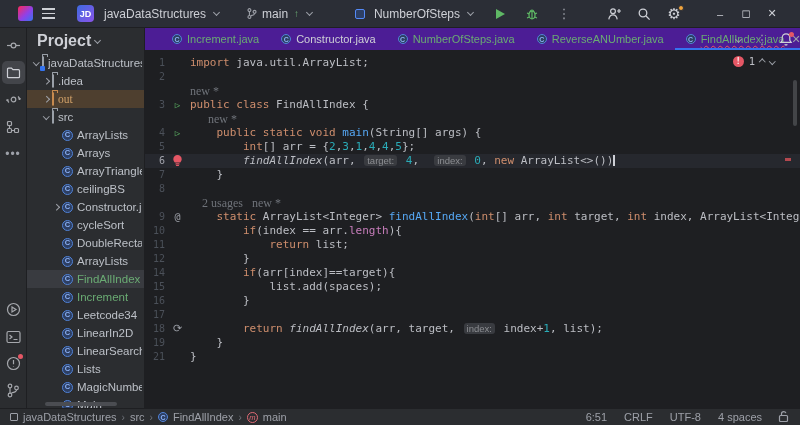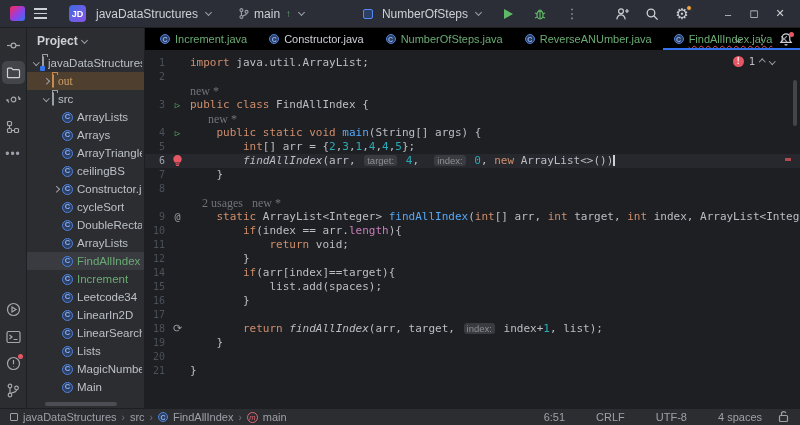--- a/index.html
+++ b/index.html
@@ -2,21 +2,21 @@
 <html><head>
 <meta charset="utf-8">
 <style>
   * { margin:0; padding:0; box-sizing:border-box; }
   html,body { width:800px; height:425px; overflow:hidden; background:#1e1f22;
     font-family:"Liberation Sans", sans-serif; -webkit-font-smoothing:antialiased; }
   .app { width:800px; height:425px; display:flex; flex-direction:column; background:#1e1f22; }
 
   
   .hdr { height:28px; flex:0 0 28px; background:#2b2e36; border-bottom:1px solid #1e1f22;
-    display:flex; align-items:center; padding:0 8px; color:#ced0d6; font-size:12px; }
+    display:flex; align-items:center; padding:0 16px; color:#ced0d6; font-size:12px; }
   .logo { width:15px; height:15px; border-radius:3px; margin:0 6px 0 2px;
     background:linear-gradient(135deg,#fe2857 0%,#8f41e9 55%,#3574f0 100%); }
   .burger { width:22px; height:20px; display:flex; flex-direction:column; justify-content:center; gap:3px; margin-right:10px; cursor:pointer; }
   .burger i { display:block; height:1.4px; background:#ced0d6; width:13px; margin-left:3px; }
   .proj-badge { width:17px; height:17px; border-radius:4px; background:linear-gradient(135deg,#3e6be0,#8a53e8);
     color:#fff; font-size:9px; font-weight:700; display:flex; align-items:center; justify-content:center; margin-right:6px; }
   .hgroup { display:flex; align-items:center; gap:4px; padding:3px 6px; border-radius:4px; cursor:pointer; }
   .chev { display:inline-block; width:5px; height:5px; border-right:1.4px solid #9da0a8;
     border-bottom:1.4px solid #9da0a8; transform:rotate(45deg); margin:-2px 1px 0 4px; }
   .branch-wrap { margin-left:14px; }
@@ -41,21 +41,21 @@
   .sbtn { width:23px; height:23px; display:flex; align-items:center; justify-content:center; border-radius:5px; cursor:pointer; position:relative; }
   .sbtn.active { background:#43454a; }
   .sbtn svg { display:block; }
   .stripe .spacer { flex:1; }
   .red-dot { position:absolute; top:2px; right:2px; width:5px; height:5px; border-radius:50%; background:#e55765; }
   .dots { color:#9da0a8; font-size:12px; letter-spacing:1px; }
 
   
   .panel { width:118px; flex:0 0 118px; background:#2b2d30; border-right:1px solid #1e1f22;
     position:relative; overflow:hidden; color:#bcc0c7; }
-  .panel-hdr { height:26px; display:flex; align-items:center; padding:0 4px 0 10px; font-size:12px; font-weight:700; color:#ced0d6; }
+  .panel-hdr { height:26px; display:flex; align-items:center; padding:0 4px 0 10px; font-size:16px; font-weight:700; color:#ced0d6; }
   .tree { font-size:11.5px; }
   .trow { height:18px; display:flex; align-items:center; white-space:nowrap; cursor:pointer; padding-right:2px; }
   .trow.sel { background:#393b40; }
   .trow.excl { background:#41362а; }
   .trow.excl { background:rgba(170,110,45,.28); }
   .tchev { width:11px; flex:0 0 11px; display:flex; align-items:center; justify-content:center; }
   .tchev i { display:block; width:4.5px; height:4.5px; border-right:1.2px solid #9da0a8; border-bottom:1.2px solid #9da0a8; }
   .tchev.open i { transform:rotate(45deg); margin-top:-2px; }
   .tchev.closed i { transform:rotate(-45deg); }
   .ticon { margin-right:4px; flex:0 0 auto; }
@@ -68,21 +68,21 @@
     font-size:7.5px; font-weight:700; display:flex; align-items:center; justify-content:center; line-height:1; }
   .tlabel { overflow:hidden; text-overflow:clip; }
   .tlabel.green { color:#6aab73; }
   .tlabel.orange { color:#d0a068;font-family:Liberation Serif, serif; }
   .wavy { text-decoration:underline; text-decoration-style:wavy; text-decoration-color:#e55765;
     text-decoration-thickness:1px; text-underline-offset:2px; }
   .hscroll { position:absolute; bottom:2px; left:18px; width:72px; height:4px; border-radius:2px; background:#4b4d52; }
 
   
   .editor { flex:1; display:flex; flex-direction:column; position:relative; background:#1e1f22; min-width:0; }
-  .tabbar { height:22px; flex:0 0 22px; display:flex; align-items:stretch; background:#000000; position:relative; padding-left:4px; }
+  .tabbar { height:22px; flex:0 0 22px; display:flex; align-items:stretch; background:#4c1d95; position:relative; padding-left:16px; }
   .tab { display:flex; align-items:center; gap:5px; padding:0 11px; font-size:11px; color:#ced0d6; cursor:pointer; position:relative; }
   .tab .cicon { width:10px; height:10px; font-size:7px; }
   .tab.active::after { content:''; position:absolute; left:0; right:0; bottom:0; height:2.5px; background:#3574f0; }
   .tab-label.green { color:#6aab73; }
   .tab-close { color:#9da0a8; font-size:11px; margin-left:2px; }
   .tab-ctls { position:absolute; right:4px; top:0; height:22px; display:flex; align-items:center; gap:4px; }
   .tctl { width:20px; height:18px; display:flex; align-items:center; justify-content:center; border-radius:4px; cursor:pointer; position:relative; }
 
   .code-wrap { flex:1; position:relative; overflow:hidden; font-family:"DejaVu Sans Mono", monospace; font-size:11px; padding-top:6px; }
   .crow { height:14px; line-height:14px; display:flex; white-space:pre; }
@@ -110,21 +110,21 @@
   
   .status { height:17px; flex:0 0 17px; background:#2b2d30; border-top:1px solid #1e1f22;
     display:flex; align-items:center; font-size:11px; color:#9da0a8; padding:0 10px; }
   .bc { display:flex; align-items:center; gap:5px; }
   .bc-sep { color:#6f737a; font-size:10px; }
   .bc-item { cursor:pointer; }
   .bc-proj-icon { width:8px; height:8px; border:1.2px solid #9da0a8; border-radius:1px; }
   .bc .cicon { width:10px; height:10px; font-size:7px; }
   .micon { width:11px; height:11px; border-radius:50%; border:1px solid #e06a75; color:#e06a75;
     font-size:7.5px; font-style:italic; display:flex; align-items:center; justify-content:center; }
-  .stat-right { margin-left:auto; display:flex; align-items:flex-end; gap:31px; }
+  .stat-right { margin-left:auto; display:flex; align-items:flex-end; gap:17px; }
   .stat-item { cursor:pointer; }
 </style>
 </head>
 <body>
 
 <div class="app">
 
   <header class="hdr">
     <div class="logo"></div>
     <div class="burger">
@@ -283,20 +283,27 @@
         <span>Project</span>
         <span class="chev"></span>
       </div>
       <div class="tree" id="tree">
           <div class="trow" style="padding-left: 4px;">
             <span class="tchev open">
               <i></i>
             </span>
             <span class="ticon"><span class="folder root"></span></span>
             <span class="tlabel wavy">javaDataStructures</span>
+          </div>
+          <div class="trow" style="padding-left: 14px;">
+            <span class="tchev closed">
+              <i></i>
+            </span>
+            <span class="ticon"><span class="folder"></span></span>
+            <span class="tlabel">.idea</span>
           </div>
           <div class="trow excl" style="padding-left: 14px;">
             <span class="tchev closed">
               <i></i>
             </span>
             <span class="ticon"><span class="folder orange"></span></span>
             <span class="tlabel orange">out</span>
           </div>
           <div class="trow" style="padding-left: 14px;">
             <span class="tchev open">
@@ -479,29 +486,28 @@
             <div class="crow current"><span class="lnum">6</span><span class="gut"><svg width="9" height="12" viewBox="0 0 9 12">
                   <path d="M4.5 0a4.2 4.2 0 0 1 4.2 4.2c0 1.6-1.1 2.4-1.5 3.3H1.8C1.4 6.6.3 5.8.3 4.2A4.2 4.2 0 0 1 4.5 0z" fill="#e55765"></path>
                   <rect x="2.4" y="8.3" width="4.2" height="1.2" rx=".6" fill="#e55765"></rect>
                   <rect x="2.9" y="10" width="3.2" height="1.1" rx=".55" fill="#e55765"></rect>
                 </svg></span><span class="codeln"><span class="s-pl">        </span><span class="s-call">findAllIndex</span><span class="s-pl">(arr, </span><span class="s-hint">target:</span><span class="s-pl"> </span><span class="s-num">4</span><span class="s-pl">,  </span><span class="s-hint">index:</span><span class="s-pl"> </span><span class="s-num">0</span><span class="s-pl">, </span><span class="s-kw">new</span><span class="s-pl"> ArrayList&lt;&gt;())</span><span class="cursor"></span></span></div>
             <div class="crow"><span class="lnum">7</span><span class="gut"></span><span class="codeln"><span class="s-pl">    }</span></span></div>
             <div class="crow"><span class="lnum">8</span><span class="gut"></span><span class="codeln"></span></div>
             <div class="crow"><span class="lnum"></span><span class="gut"></span><span class="codeln"><span class="s-vision">    2 usages   new *</span></span></div>
             <div class="crow"><span class="lnum">9</span><span class="gut g-at">@</span><span class="codeln"><span class="s-pl">    </span><span class="s-kw">static</span><span class="s-pl"> ArrayList&lt;Integer&gt; </span><span class="s-mth">findAllIndex</span><span class="s-pl">(</span><span class="s-kw">int</span><span class="s-pl">[] arr, </span><span class="s-kw">int</span><span class="s-pl"> target, </span><span class="s-kw">int</span><span class="s-pl"> index, ArrayList&lt;Integer&gt; list) {</span></span></div>
             <div class="crow"><span class="lnum">10</span><span class="gut"></span><span class="codeln"><span class="s-pl">        </span><span class="s-kw">if</span><span class="s-pl">(index == arr.</span><span class="s-fld">length</span><span class="s-pl">){</span></span></div>
-            <div class="crow"><span class="lnum">11</span><span class="gut"></span><span class="codeln"><span class="s-pl">            </span><span class="s-kw">return</span><span class="s-pl"> void;</span></span></div>
+            <div class="crow"><span class="lnum">11</span><span class="gut"></span><span class="codeln"><span class="s-pl">            </span><span class="s-kw">return</span><span class="s-pl"> list;</span></span></div>
             <div class="crow"><span class="lnum">12</span><span class="gut"></span><span class="codeln"><span class="s-pl">        }</span></span></div>
             <div class="crow"><span class="lnum">14</span><span class="gut"></span><span class="codeln"><span class="s-pl">        </span><span class="s-kw">if</span><span class="s-pl">(arr[index]==target){</span></span></div>
             <div class="crow"><span class="lnum">15</span><span class="gut"></span><span class="codeln"><span class="s-pl">            list.add(spaces);</span></span></div>
             <div class="crow"><span class="lnum">16</span><span class="gut"></span><span class="codeln"><span class="s-pl">        }</span></span></div>
             <div class="crow"><span class="lnum">17</span><span class="gut"></span><span class="codeln"></span></div>
             <div class="crow"><span class="lnum">18</span><span class="gut g-recur">⟳</span><span class="codeln"><span class="s-pl">        </span><span class="s-kw">return</span><span class="s-pl"> </span><span class="s-call">findAllIndex</span><span class="s-pl">(arr, target, </span><span class="s-hint">index:</span><span class="s-pl"> index+</span><span class="s-num">1</span><span class="s-pl">, list);</span></span></div>
             <div class="crow"><span class="lnum">19</span><span class="gut"></span><span class="codeln"><span class="s-pl">    }</span></span></div>
-            <div class="crow"><span class="lnum">20</span><span class="gut"></span><span class="codeln"></span></div>
             <div class="crow"><span class="lnum">21</span><span class="gut"></span><span class="codeln"><span class="s-pl">}</span></span></div>
           </div>
         <div class="inspect-widget">
           <span class="err-circle">!</span>
           <span>1</span>
           <span class="mini-chev up"></span>
           <span class="mini-chev down"></span>
         </div>
         <div class="vscroll"></div>
         <div class="err-tick"></div>

